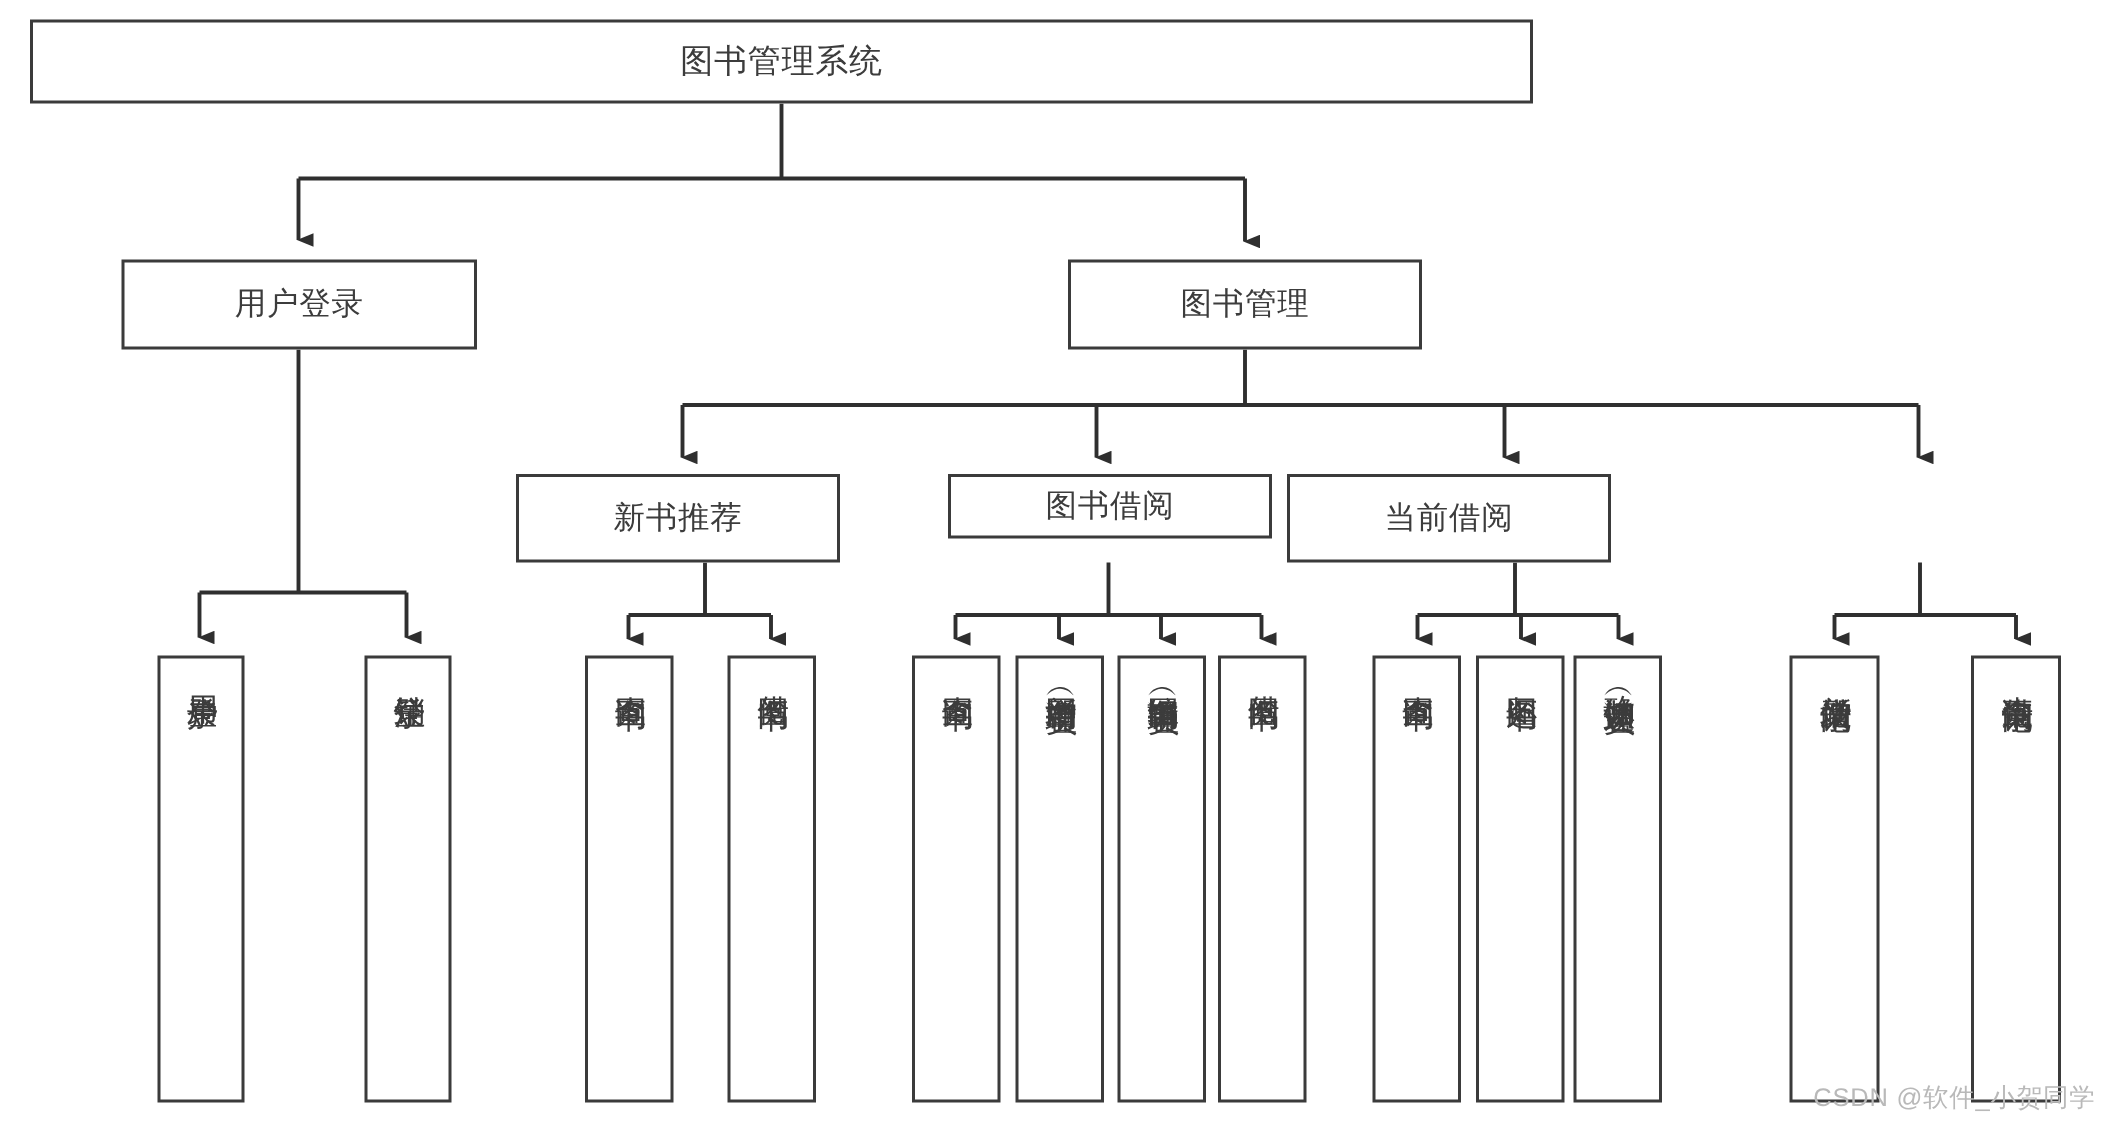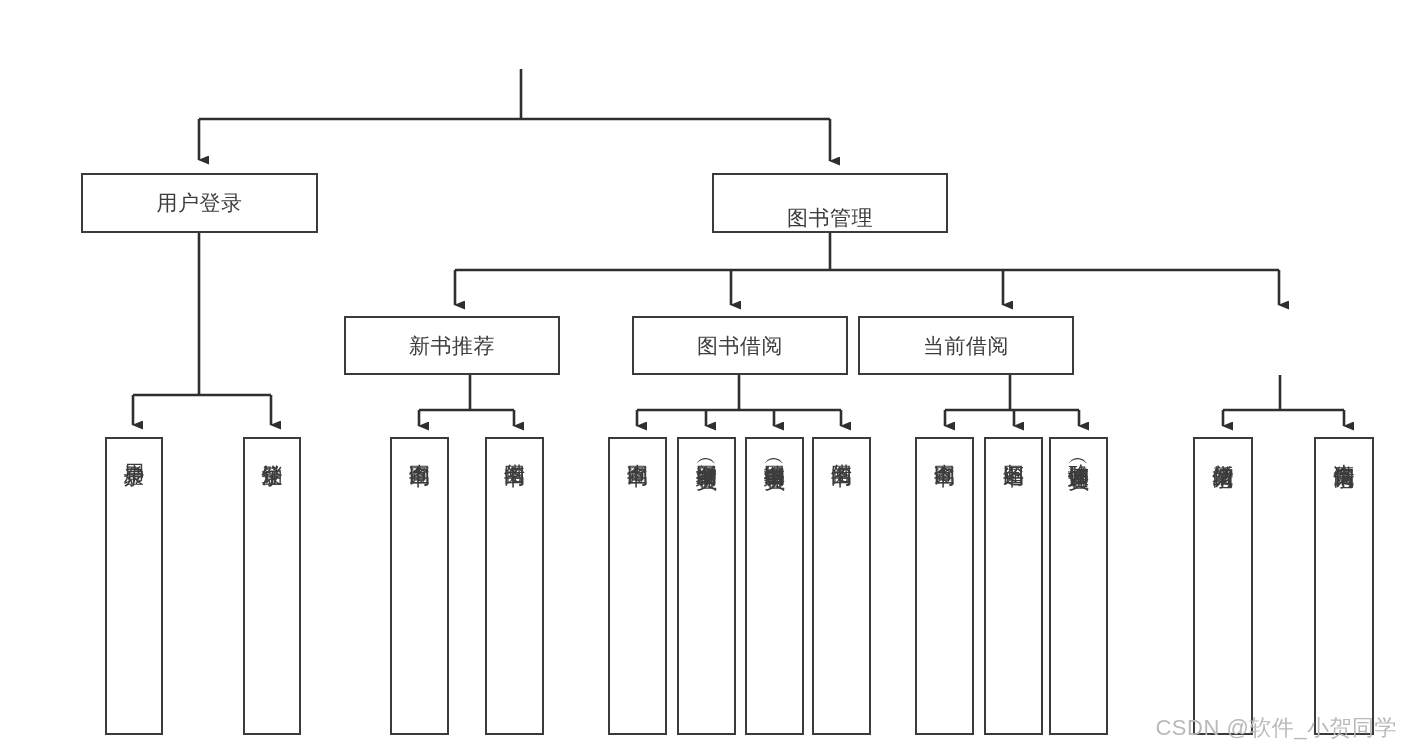--- a/index.html
+++ b/index.html
@@ -60,21 +60,21 @@
     line-height: 1.05;
     letter-spacing: 1px;
     max-height: 100%;
   }
   .node.root .node-label { font-size: 22px; }
 
   #watermark {
     position: absolute;
     right: 8px;
     bottom: 4px;
-    font-size: 22px;
+    font-size: 17px;
     color: #b9b9b9;
     letter-spacing: 0.5px;
     white-space: nowrap;
     z-index: 5;
     user-select: none;
   }
 </style>
 </head>
 <body>
 
@@ -123,32 +123,35 @@
       <path d="M 1014 410 L 1014 426" marker-end="url(#arrowhead)"></path>
       <path d="M 1079 410 L 1079 426" marker-end="url(#arrowhead)"></path>
 
       <path d="M 1280 375 L 1280 410"></path>
       <path d="M 1223 410 L 1344 410"></path>
       <path d="M 1223 410 L 1223 426" marker-end="url(#arrowhead)"></path>
       <path d="M 1344 410 L 1344 426" marker-end="url(#arrowhead)"></path>
     </g>
   </svg>
 
+  <div class="node horizontal root" style="left:20px; top:13px; width:1002px; height:56px;">
+    <span class="node-label">图书管理系统</span>
+  </div>
 
   <div class="node horizontal" style="left:81px; top:173px; width:237px; height:60px;">
     <span class="node-label">用户登录</span>
   </div>
-  <div class="node horizontal" style="left:712px; top:173px; width:236px; height:60px;align-items:flex-end;">
+  <div class="node horizontal" style="left:712px; top:173px; width:236px; height:60px;">
     <span class="node-label">图书管理</span>
   </div>
 
   <div class="node horizontal" style="left:344px; top:316px; width:216px; height:59px;">
     <span class="node-label">新书推荐</span>
   </div>
-  <div class="node horizontal" style="left:632px; top:316px; width:216px; height:59px;">
+  <div class="node horizontal" style="left:632px; top:316px; width:216px; height:43px;">
     <span class="node-label">图书借阅</span>
   </div>
   <div class="node horizontal" style="left:858px; top:316px; width:216px; height:59px;">
     <span class="node-label">当前借阅</span>
   </div>
 
   <div class="node vertical" style="left:105px; top:437px; width:58px; height:298px;">
     <span class="node-label">用户登录</span>
   </div>
   <div class="node vertical" style="left:243px; top:437px; width:58px; height:298px;">

